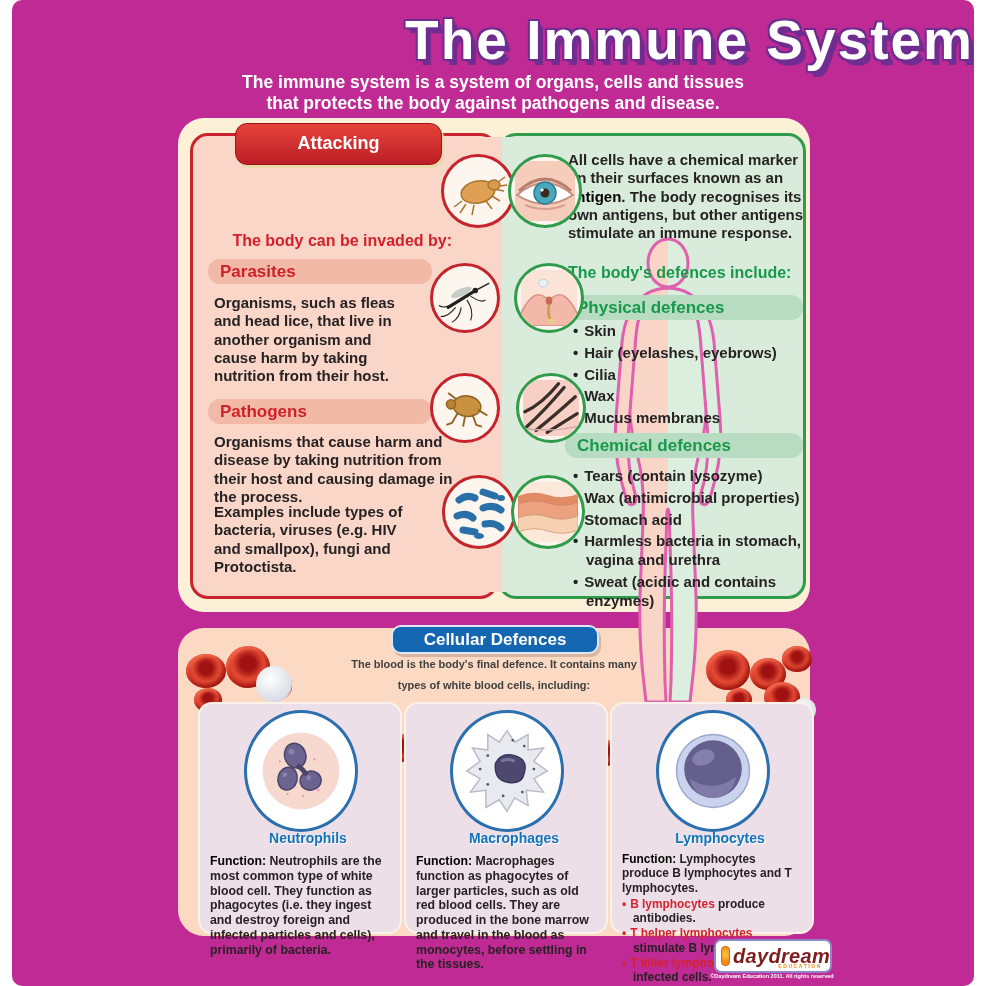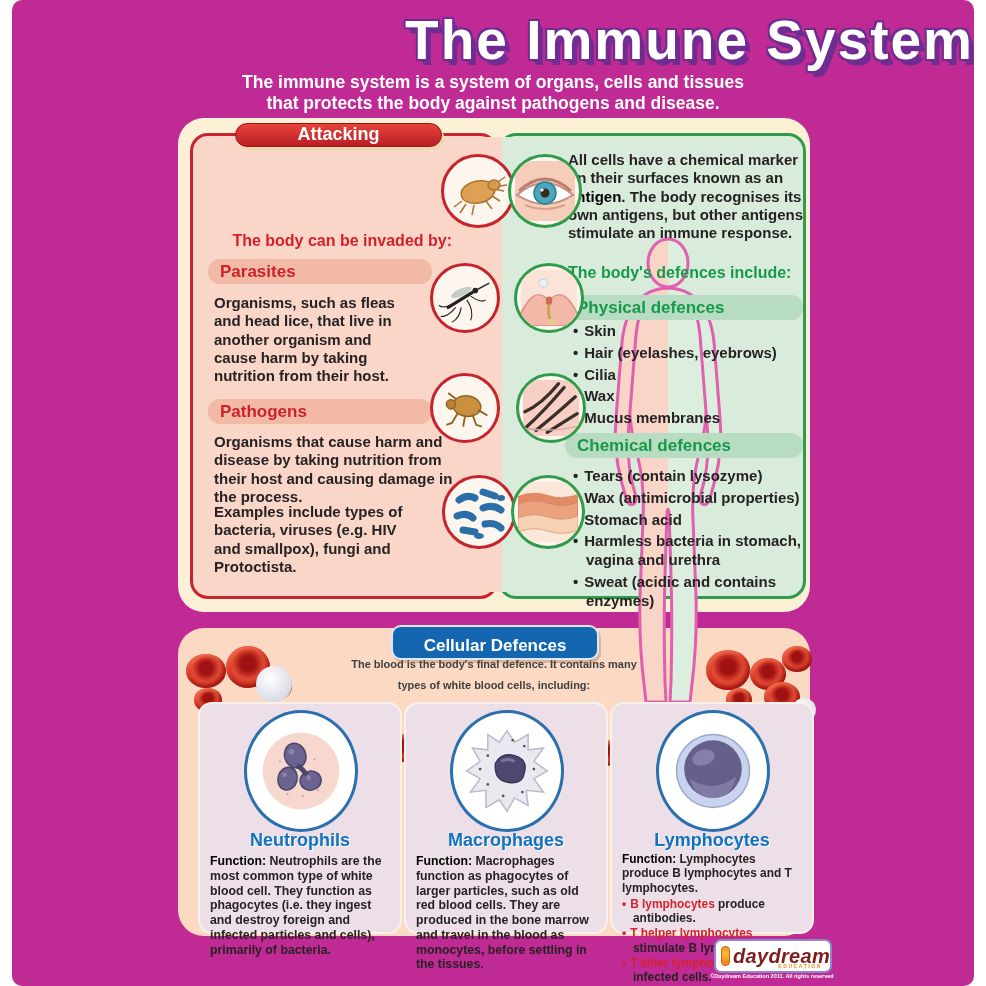--- a/index.html
+++ b/index.html
@@ -7,46 +7,46 @@
   .poster{position:absolute;left:12px;top:0;width:962px;height:986px;background:#c02a94;border-radius:10px;}
   
   .title{position:absolute;left:0;top:8px;width:100%;text-align:right;font-size:55px;font-weight:bold;letter-spacing:2px;color:#fff;
     text-shadow:-2px -2px 0 #6f2d91,2px -2px 0 #6f2d91,-2px 2px 0 #6f2d91,3px 3px 0 #6f2d91,5px 6px 0 #6f2d91;}
   .sub{position:absolute;width:100%;text-align:center;color:#fff;font-weight:bold;font-size:17.5px;}
   
   .toppanel{position:absolute;left:166px;top:118px;width:632px;height:494px;background:#fcf1d6;border-radius:26px;}
   .redpanel{position:absolute;left:12px;top:15px;width:302px;height:460px;background:#f9d6c8;border:3px solid #c8242e;border-radius:18px;}
   .greenpanel{position:absolute;left:320px;top:15px;width:302px;height:460px;background:#d9ecdb;border:3px solid #2f9b4b;border-radius:18px;}
   .midstrip{position:absolute;left:262px;top:19px;width:124px;height:455px;background:linear-gradient(90deg,#f9d6c8 0 50%,#d9ecdb 50% 100%);}
-  .pill{position:absolute;top:5px;height:22px;padding:0 0;width:205px;text-align:center;color:#fff;font-weight:bold;font-size:18px;border-radius:12px;box-shadow:2px 3px 0 #e9d9a8;z-index:6;}
+  .pill{position:absolute;top:5px;height:22px;padding:9px 0;width:205px;text-align:center;color:#fff;font-weight:bold;font-size:18px;border-radius:12px;box-shadow:2px 3px 0 #e9d9a8;z-index:6;}
   .pill.red{left:57px;background:linear-gradient(180deg,#e5433a,#bc1e25);border:1px solid #9d151b;}
   .pill.green{left:367px;background:linear-gradient(180deg,#35b159,#118a3a);border:1px solid #0c6e2d;}
   .p{position:absolute;font-size:15px;font-weight:bold;color:#262223;line-height:1.22;z-index:3;}
   .lead-red{color:#d3202a;font-size:16px;font-weight:bold;}
   .lead-green{color:#17994a;font-size:16px;font-weight:bold;}
   .band{position:absolute;height:22px;padding-top:3px;padding-left:12px;border-radius:12px;font-size:17px;font-weight:bold;z-index:3;}
   .band.salmon{background:#f2b9a7;color:#cf2128;width:212px;}
   .band.mint{background:#b8dcc2;color:#17994a;width:226px;}
   ul.defs{margin:0;padding:0;list-style:none;position:absolute;z-index:3;}
   ul.defs li{font-size:15px;font-weight:bold;color:#262223;line-height:1.25;padding-left:14px;margin-bottom:3px;}
   ul.defs li::before{content:"\2022";margin-left:-13px;margin-right:6px;}
   
   .bodysvg{position:absolute;left:425px;top:118px;z-index:2;}
   .circ{position:absolute;border-radius:50%;background:#fdf6ee;z-index:4;display:flex;align-items:center;justify-content:center;overflow:hidden;}
   .circ.red{border:3px solid #c5242c;}
   .circ.green{border:3px solid #2f9b4b;}
   
   .botpanel{position:absolute;left:166px;top:628px;width:632px;height:308px;background:#fbd9c3;border-radius:26px;}
-  .bluepill{position:absolute;left:213px;top:-3px;width:204px;height:22px;padding-top:9px;text-align:center;background:#1566b0;border:2px solid #dce9f5;border-radius:10px;color:#fff;font-weight:bold;font-size:17px;box-shadow:2px 3px 0 rgba(120,70,40,.25);z-index:7;}
+  .bluepill{position:absolute;left:213px;top:-3px;width:204px;height:22px;padding-top:3px;text-align:center;background:#1566b0;border:2px solid #dce9f5;border-radius:10px;color:#fff;font-weight:bold;font-size:17px;box-shadow:2px 3px 0 rgba(120,70,40,.25);z-index:7;}
   .botintro{position:absolute;width:100%;text-align:center;font-size:11px;font-weight:bold;color:#404040;z-index:5;}
   .rbc{position:absolute;border-radius:50%;z-index:1;background:radial-gradient(circle at 50% 42%,#a01212 0%,#a01212 22%,#e24a33 48%,#d22c20 72%,#a81414 100%);box-shadow:inset -2px -3px 4px rgba(110,0,0,.55),inset 2px 3px 3px rgba(255,130,95,.55);}
   .wbc{position:absolute;border-radius:50%;z-index:1;background:radial-gradient(circle at 40% 35%,#ffffff,#dadde7 70%,#c2c6d4 100%);}
   .card{position:absolute;top:74px;width:200px;height:228px;background:#eddfe8;border:2px solid #f9f2ea;border-radius:14px;z-index:3;}
   .cellcirc{position:absolute;left:44px;top:6px;width:108px;height:116px;background:#fff;border:3px solid #2a6fae;border-radius:50%;display:flex;align-items:center;justify-content:center;}
-  .cellname{position:absolute;top:126px;width:100%;text-align:center;color:#1173bb;font-size:18px;font-weight:bold;text-shadow:1px 1px 0 #fff;}
+  .cellname{position:absolute;top:126px;width:100%;text-align:center;color:#1173bb;font-size:14px;font-weight:bold;text-shadow:1px 1px 0 #fff;margin-left:8px;}
   .fn{position:absolute;left:10px;top:150px;width:182px;font-size:12.3px;font-weight:bold;color:#262223;line-height:1.2;}
   .card3 .fn{top:148px;font-size:11.9px;}
   .fnlabel{color:#000;}
   ul.lym{margin:2px 0 0 0;padding:0;list-style:none;}
   ul.lym li{padding-left:11px;line-height:1.2;margin-bottom:1px;}
   ul.lym li::before{content:"\2022";color:#d4232e;margin-left:-11px;margin-right:4px;}
   .redem{color:#d4232e;}
   
   .logo{position:absolute;left:702px;top:939px;width:114px;height:30px;background:#fff;border:2px solid #8e86c8;border-radius:7px;display:flex;align-items:center;z-index:5;}
   .logo .mark{width:22px;height:18px;margin:0 3px 0 5px;border-radius:4px;background:radial-gradient(circle at 45% 40%,#ffc23c,#f08a1d 70%);border:1px solid #d06a10;}

